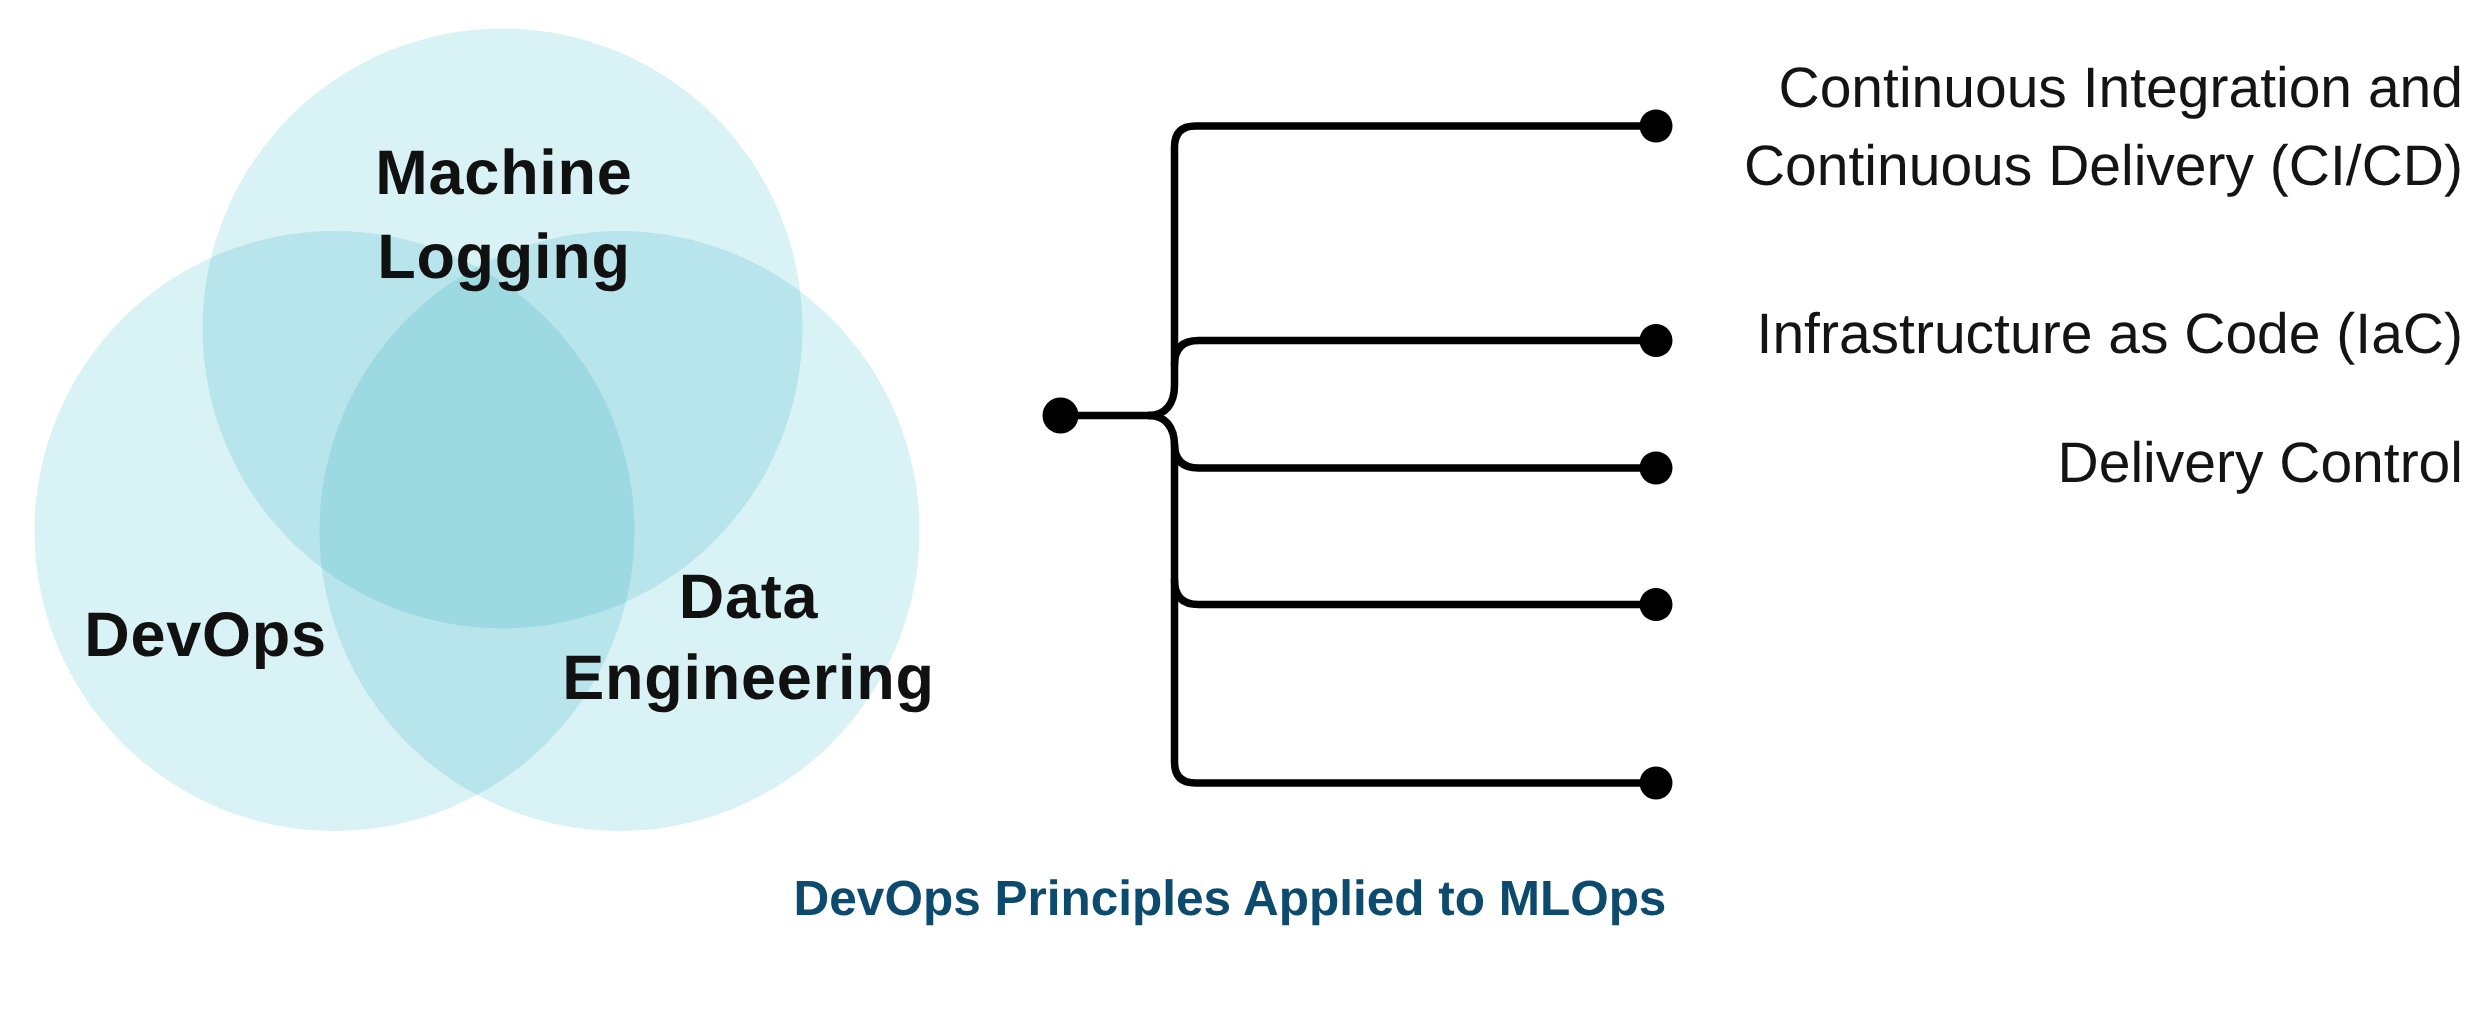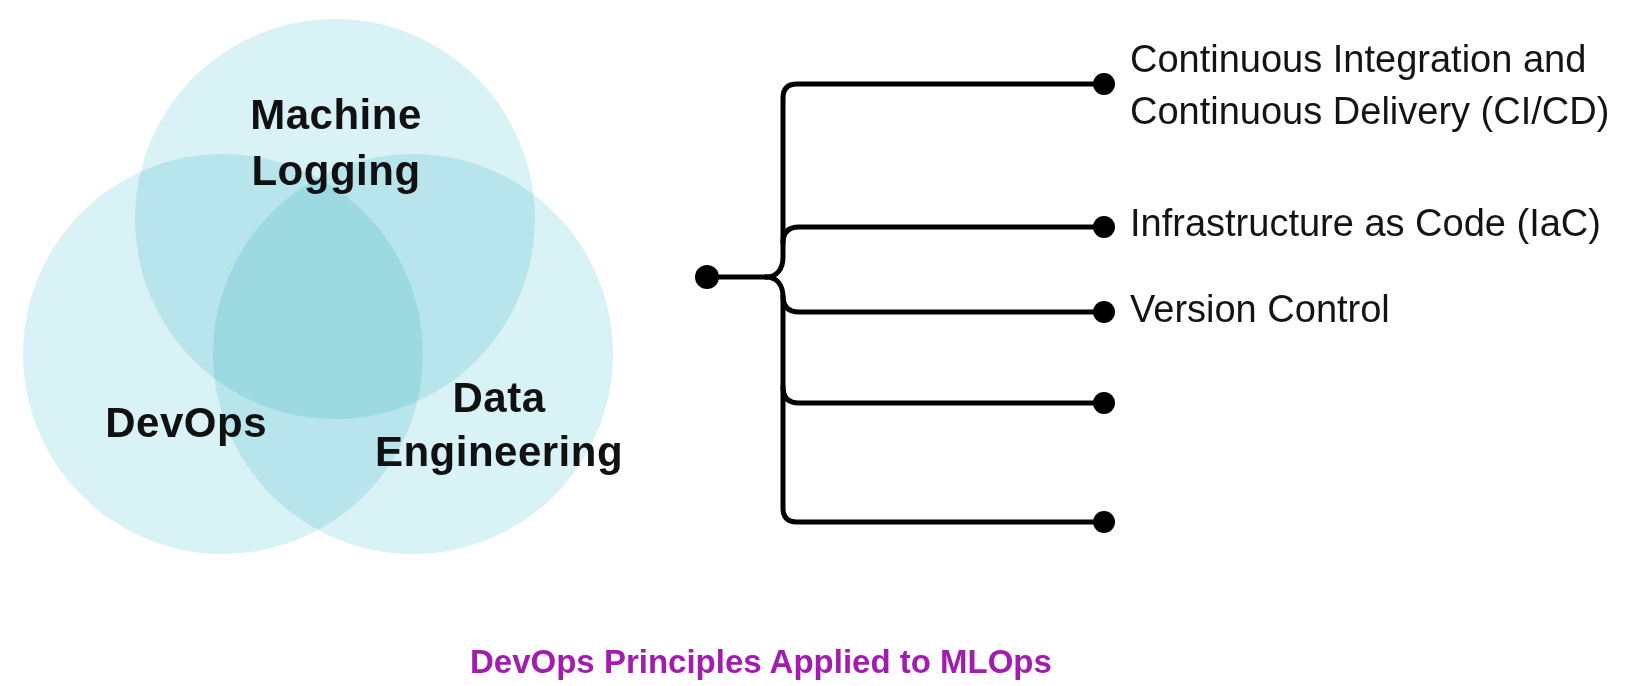--- a/index.html
+++ b/index.html
@@ -29,56 +29,56 @@
   .venn-label {
     position: absolute;
     font-weight: 700;
     text-align: center;
     white-space: pre-line;
     line-height: 56px;
     font-size: 42px;
     letter-spacing: 0.5px;
   }
   .venn-label.ml-label   { left: 136px; top: 87px;  width: 400px; }
-  .venn-label.dev-label  { left: 7px;   top: 395px; width: 260px; text-align: right; }
+  .venn-label.dev-label  { left: 7px;   top: 395px; width: 260px; }
   .venn-label.de-label   { left: 299px; top: 371px; width: 400px; line-height: 54px; }
   .venn-label.center-label { left: 177px; top: 317px; width: 300px; font-size: 46px; }
 
   
   #tree-svg { position: absolute; left: 0; top: 0; }
   .tree-line { stroke: #000000; stroke-width: 5; fill: none; stroke-linecap: round; }
   .tree-dot  { fill: #000000; }
 
   
   .principle {
     position: absolute;
     left: 1130px;
     width: 512px;
-    text-align: left;
+    text-align: right;
     font-size: 38px;
     line-height: 52px;
     white-space: pre-line;
     color: #141414;
   }
   .principle.row-1 { top: 33px;  }
   .principle.row-2 { top: 197px; }
   .principle.row-3 { top: 283px; }
   .principle.row-4 { top: 371px; }
   .principle.row-5 { top: 457px; }
 
   
   .caption {
     position: absolute;
     left: 470px;
-    top: 643px;
+    top: 580px;
     width: 700px;
-    text-align: left;
+    text-align: center;
     font-size: 33px;
     font-weight: 700;
-    color: #a21caf;
+    color: #0c4a6e;
   }
 </style>
 </head>
 <body>
 
 <div id="canvas">
 
   <div class="venn-circle ml"></div>
   <div class="venn-circle dev"></div>
   <div class="venn-circle de"></div>
@@ -100,17 +100,17 @@
     <circle class="tree-dot" cx="1104" cy="84" r="11"></circle>
     <circle class="tree-dot" cx="1104" cy="227" r="11"></circle>
     <circle class="tree-dot" cx="1104" cy="312" r="11"></circle>
     <circle class="tree-dot" cx="1104" cy="403" r="11"></circle>
     <circle class="tree-dot" cx="1104" cy="522" r="11"></circle>
   </svg>
 
   <div class="principle row-1">Continuous Integration and
 Continuous Delivery (CI/CD)</div>
   <div class="principle row-2">Infrastructure as Code (IaC)</div>
-  <div class="principle row-3">Version Control</div>
+  <div class="principle row-3">Delivery Control</div>
 
   <div class="caption">DevOps Principles Applied to MLOps</div>
 
 </div>
 
 </body></html>

